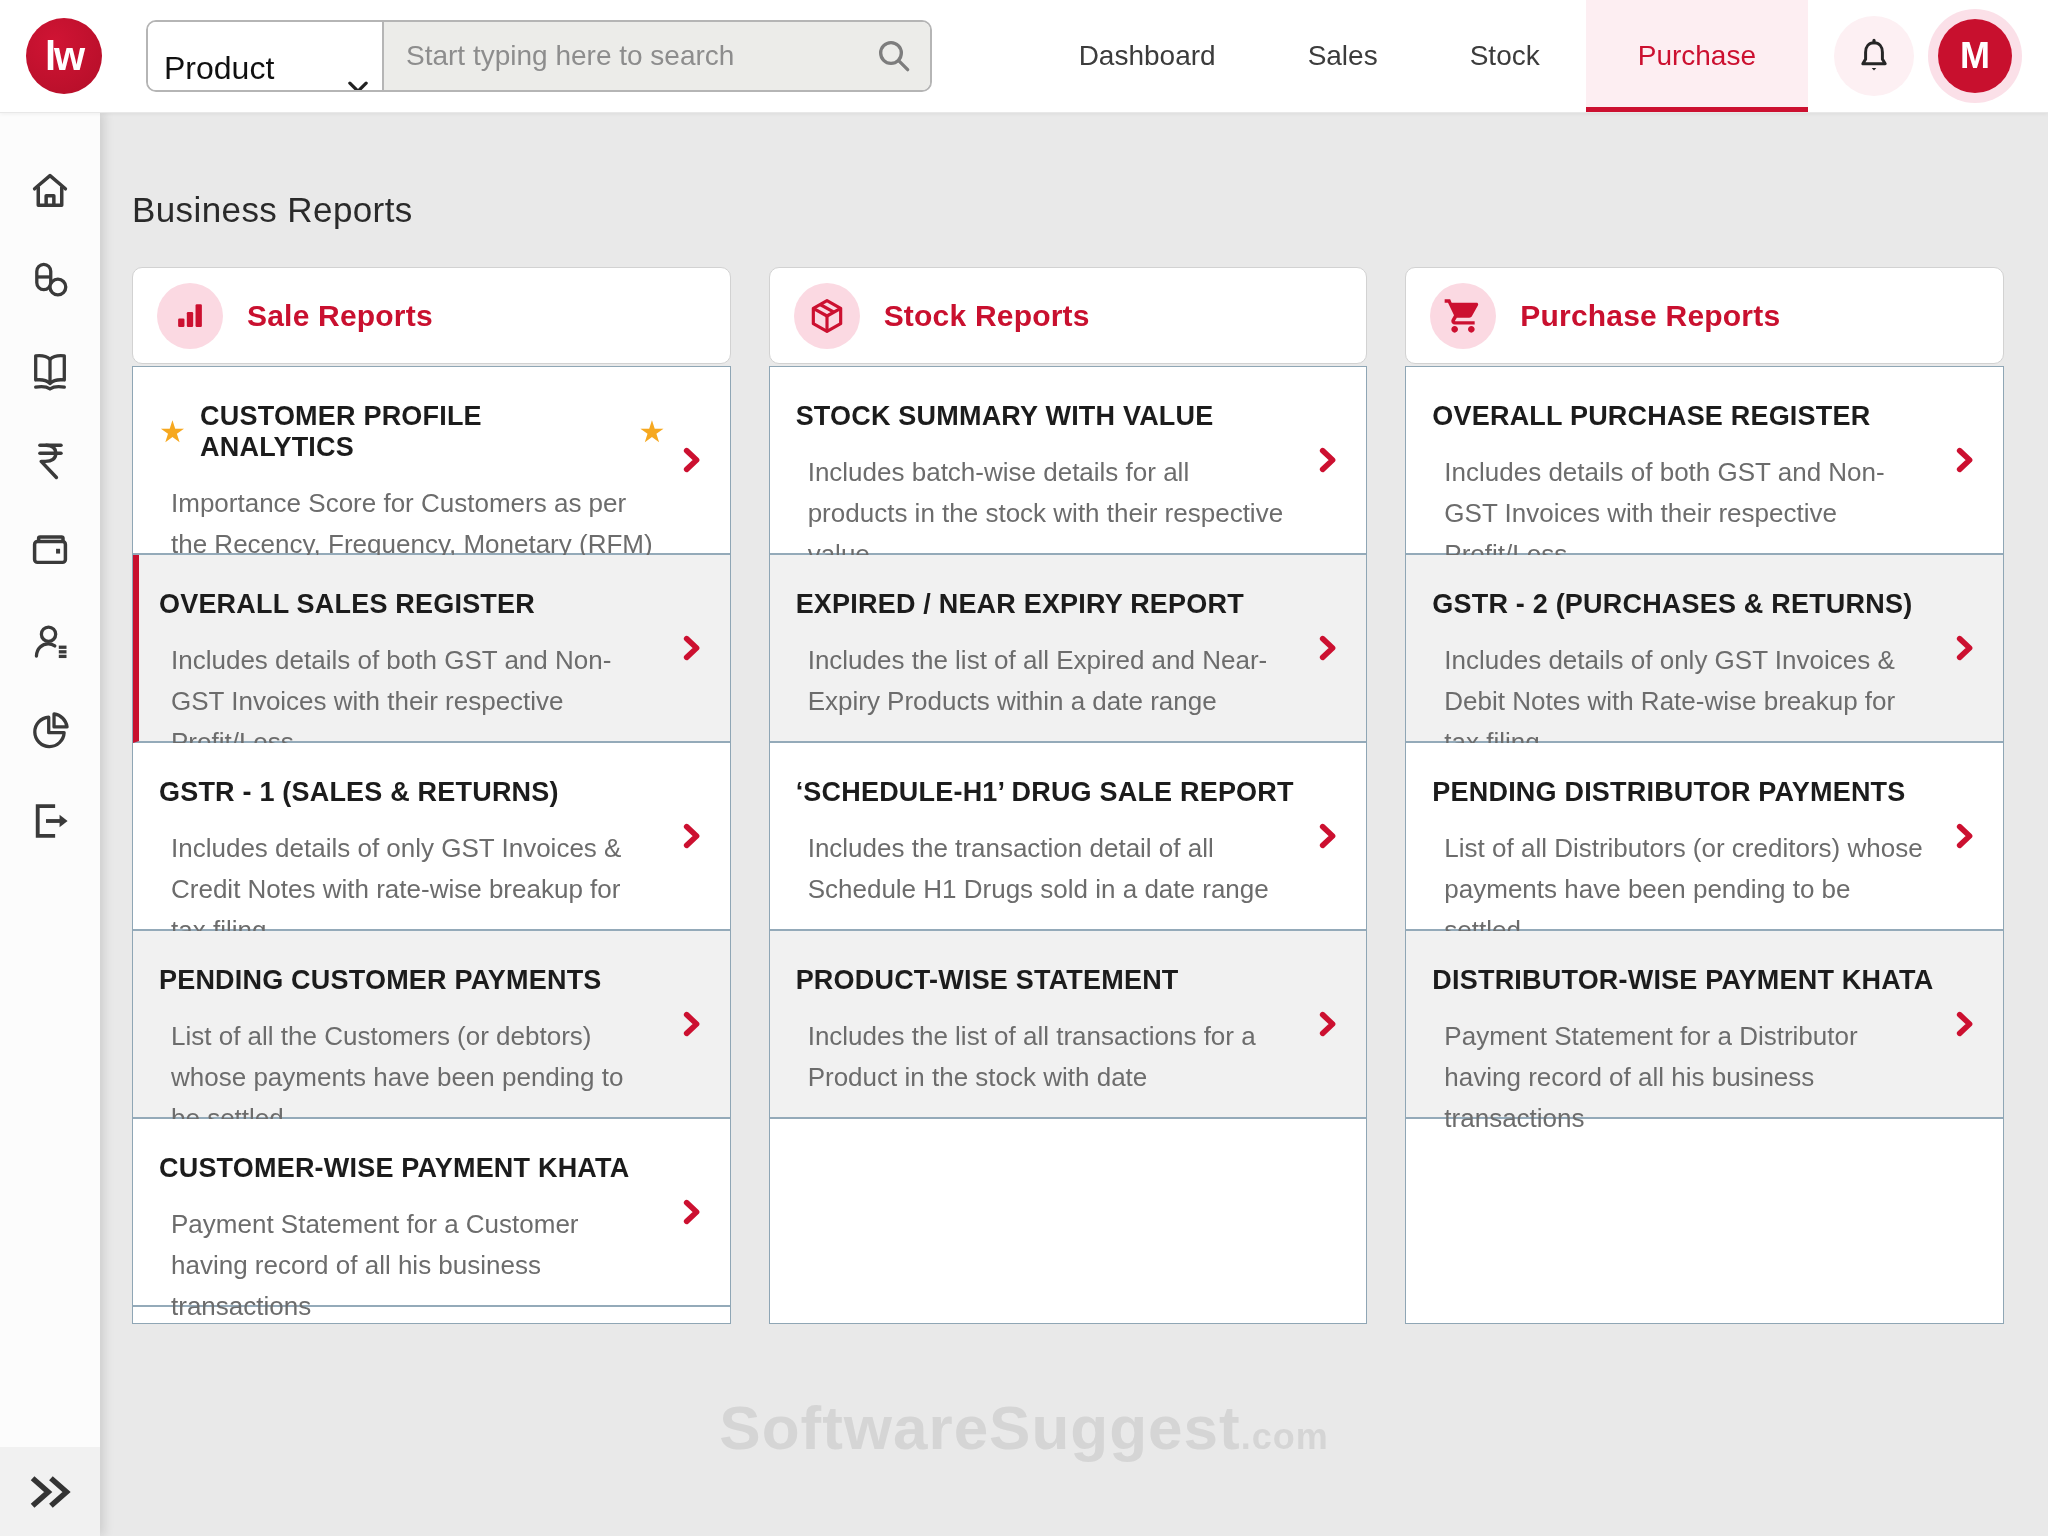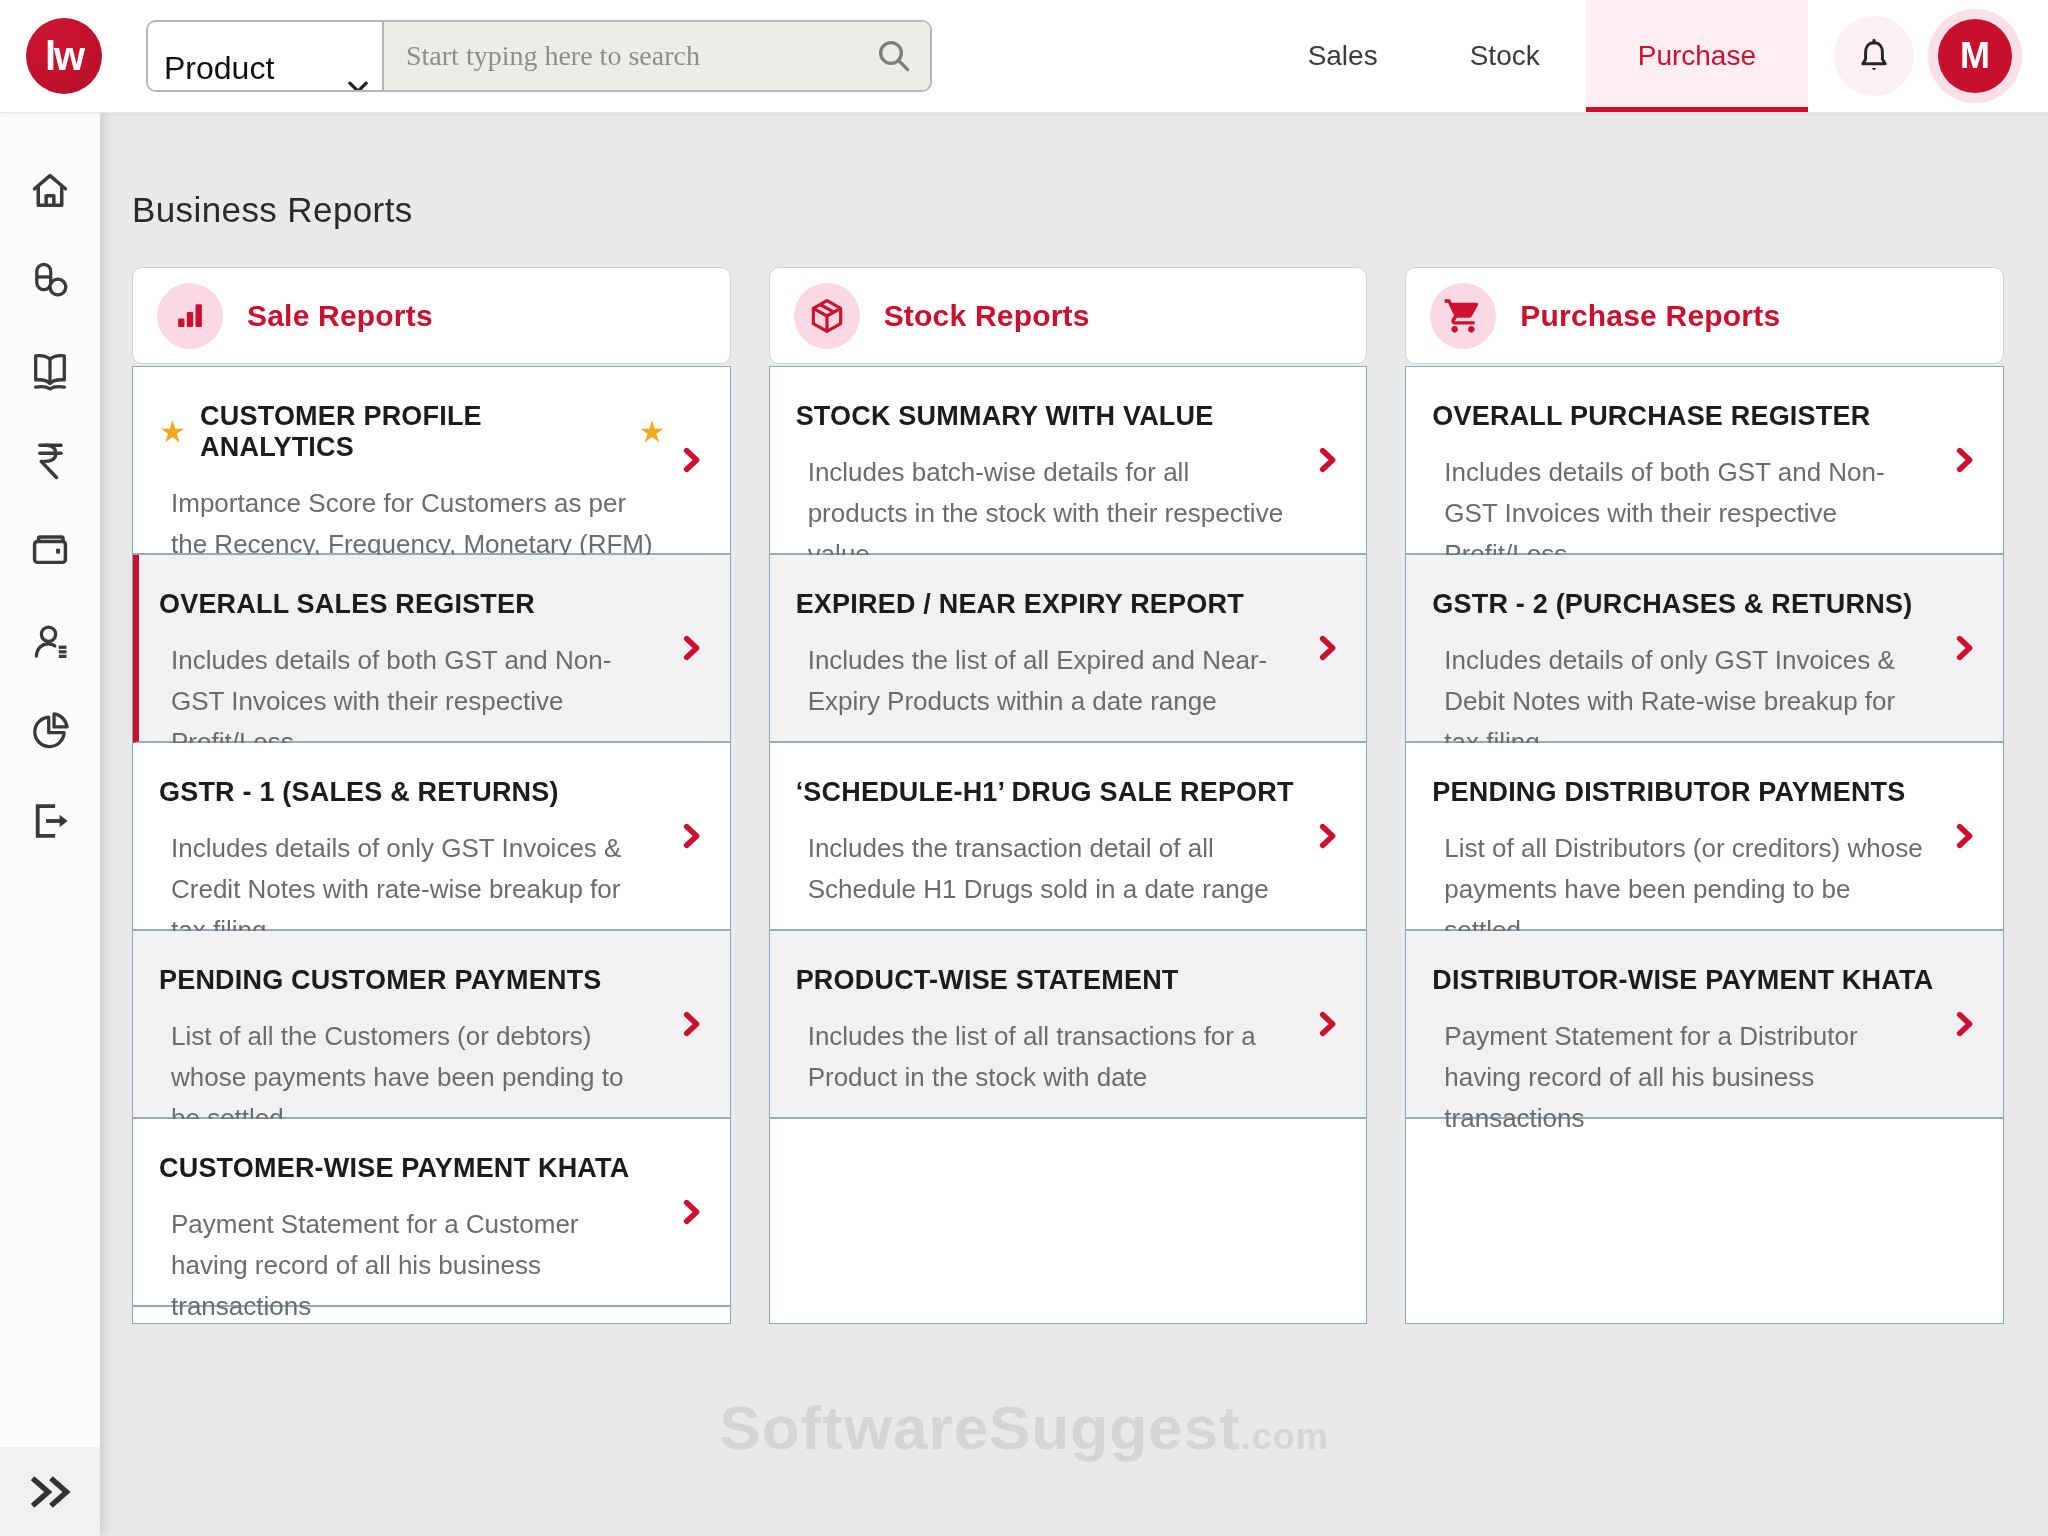--- a/index.html
+++ b/index.html
@@ -16,21 +16,21 @@
         display:flex;align-items:center;justify-content:center;cursor:pointer;}
   .logo span{color:#fff;font-size:40px;font-weight:700;letter-spacing:-2px;}
   .search-control{display:flex;height:68px;margin-left:44px;width:782px;
                   border:2px solid #b5b5b5;border-radius:10px;overflow:hidden;background:#fff;}
   .search-mode{width:204px;flex:0 0 auto;padding:7px 14px 5px 16px;display:flex;flex-direction:column;
                justify-content:center;gap:3px;border-right:2px solid #b5b5b5;cursor:pointer;background:#fff;}
   .search-mode-label{font-size:18px;color:#4c4c4c;}
   .search-mode-value{font-size:32px;color:#101010;display:flex;align-items:center;gap:12px;margin-top:36px;}
   .search-input-wrap{flex:1;background:#ecece9;display:flex;align-items:center;padding:0 16px 0 20px;}
   .search-input-wrap input{flex:1;border:none;background:transparent;outline:none;
-                           font-size:28px;color:#0f766e;font-family:Liberation Serif, serif;}
+                           font-size:28px;color:#0f766e;font-family:Liberation Sans, sans-serif;}
   .search-input-wrap input::placeholder{color:#8d8d8d;}
   .search-icon{display:flex;align-items:center;cursor:pointer;}
   .main-nav{margin-left:auto;display:flex;align-items:stretch;height:100%;}
   .nav-item{display:flex;align-items:center;padding:0 46px;font-size:28px;color:#3c3c3c;cursor:pointer;}
   .nav-item.active{background:#fdeef2;color:#cc1030;box-shadow:inset 0 -5px 0 #cc1030;padding:0 52px;}
   .bell-wrap{width:80px;height:80px;border-radius:50%;background:#fdf0f3;margin:0 14px 0 26px;
              display:flex;align-items:center;justify-content:center;cursor:pointer;flex:0 0 auto;}
   .avatar{width:94px;height:94px;border-radius:50%;background:#fbe0e8;margin-right:26px;flex:0 0 auto;
           display:flex;align-items:center;justify-content:center;cursor:pointer;}
   .avatar-inner{width:74px;height:74px;border-radius:50%;background:#c8102e;color:#fff;
@@ -98,20 +98,21 @@
         <span class="search-icon">
           <svg width="40" height="40" viewBox="0 0 24 24" fill="none">
             <circle cx="10.2" cy="10.2" r="6.2" stroke="#7d7d7d" stroke-width="2"></circle>
             <path d="M14.8 14.8 L20.2 20.2" stroke="#7d7d7d" stroke-width="2" stroke-linecap="round"></path>
             </svg>
         </span>
       </div>
     </div>
 
     <nav class="main-nav" id="main-nav">
+        <div class="nav-item">Dashboard</div>
         <div class="nav-item">Sales</div>
         <div class="nav-item">Stock</div>
         <div class="nav-item active">Purchase</div>
       </nav>
 
     <div class="bell-wrap">
       <span style="display:flex;">
         <svg width="42" height="42" viewBox="0 0 24 24" fill="none">
           <path d="M12 3.1 V4.4" stroke="#262626" stroke-width="1.8" stroke-linecap="round"></path>
           <path d="M12 4.4 C9 4.4 7.2 6.7 7.2 9.8 V13.8 L5.6 16.4 H18.4 L16.8 13.8 V9.8 C16.8 6.7 15 4.4 12 4.4 Z" stroke="#262626" stroke-width="1.7" stroke-linejoin="round"></path>

